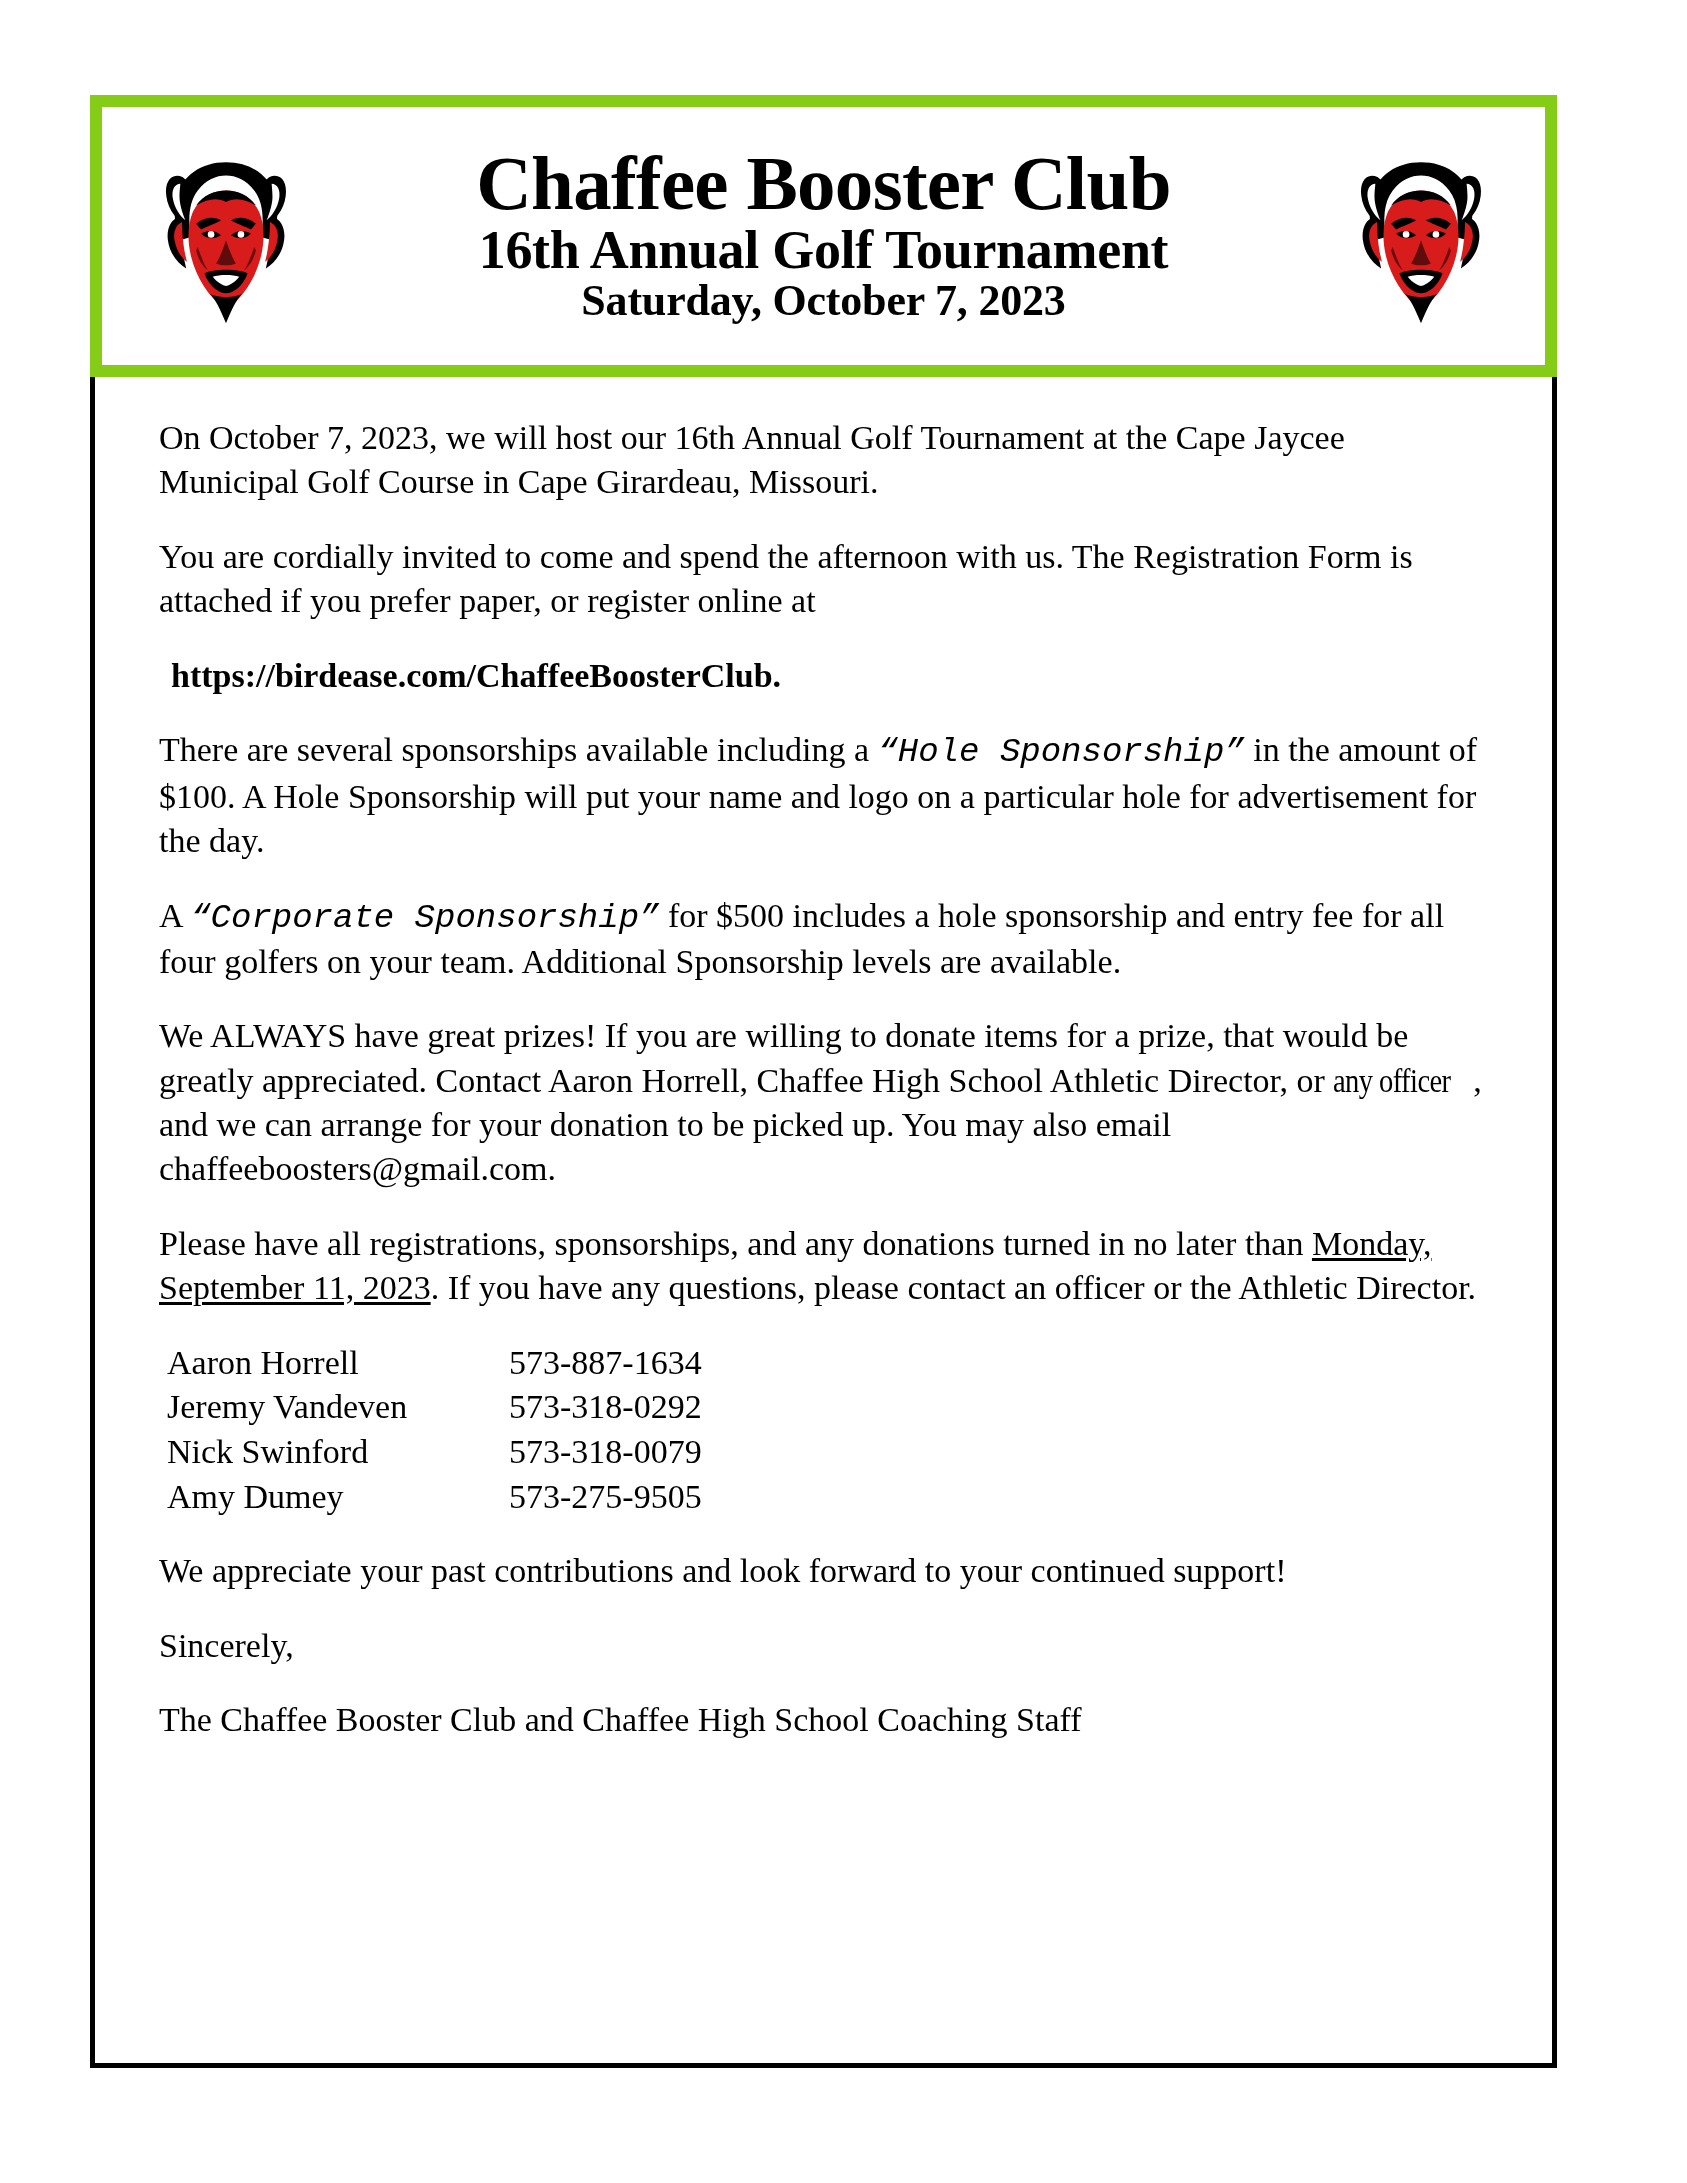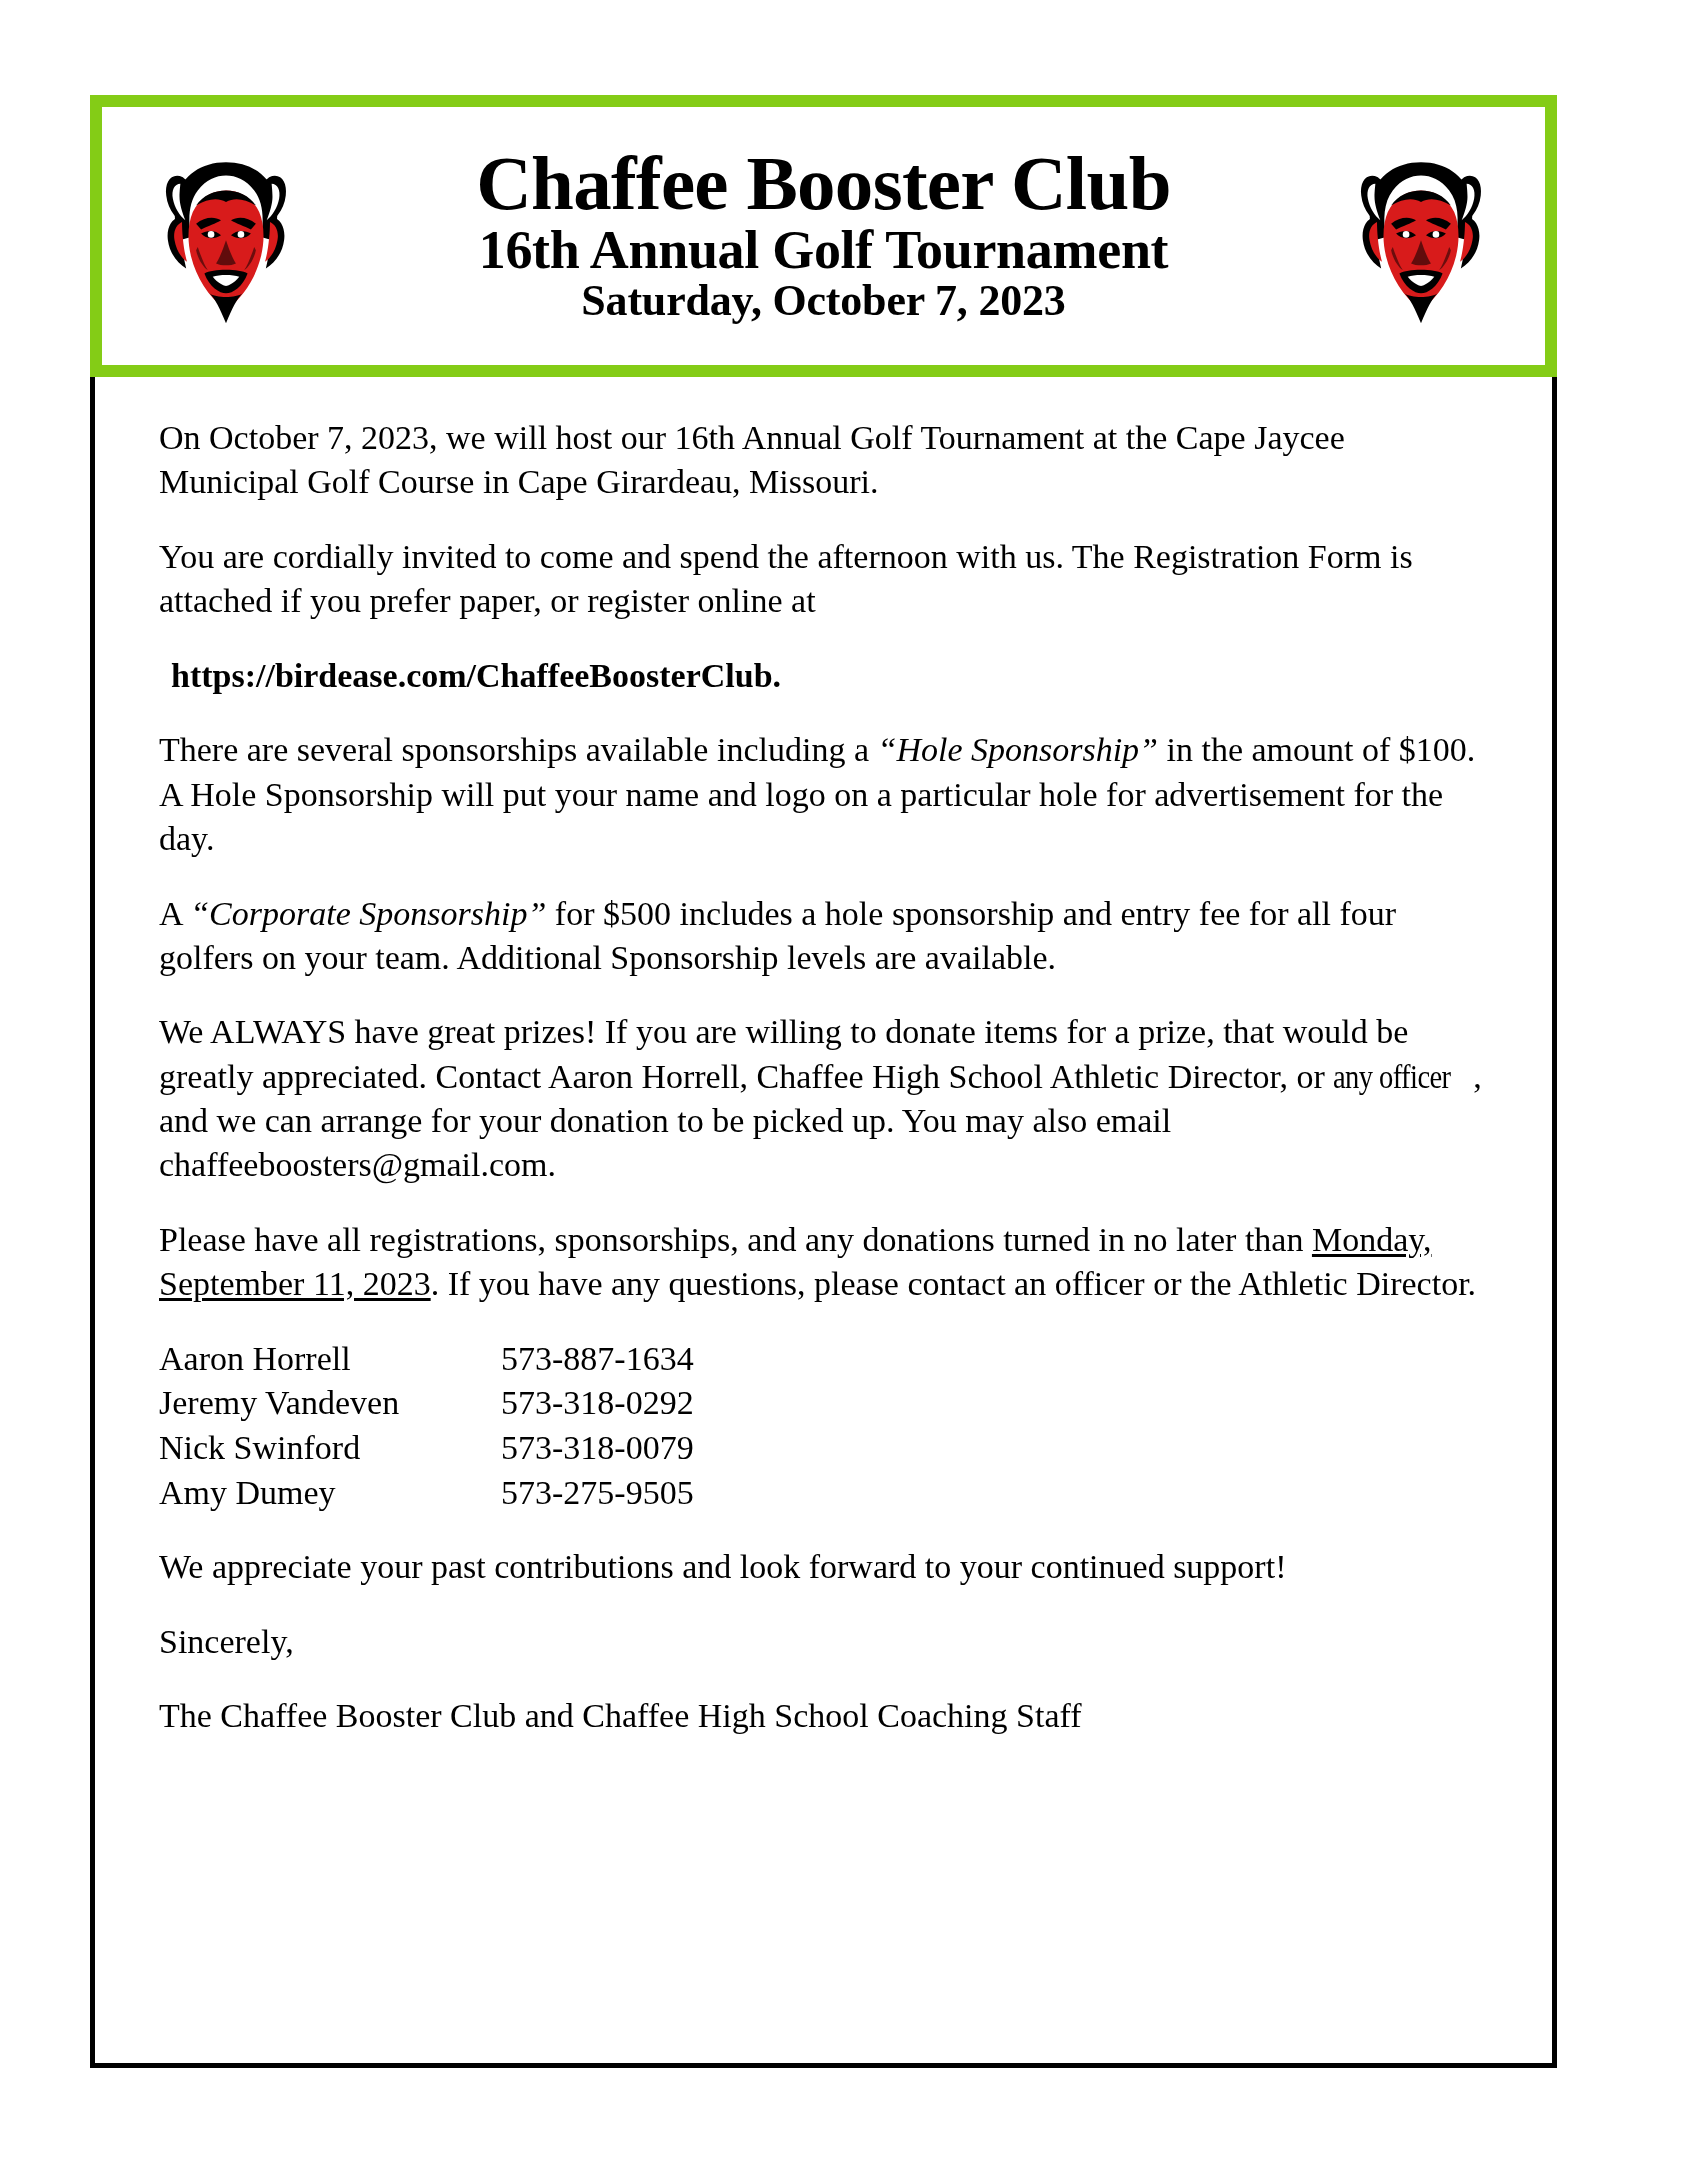--- a/index.html
+++ b/index.html
@@ -104,37 +104,38 @@
 
   .url-line {
     font-size: 34px;
     line-height: 1.30;
     font-weight: bold;
     margin: 0 0 30.5px 12px;
   }
 
   em.ital {
     font-style: italic;
+    font-family: Liberation Mono, monospace;
   }
   .underline {
     text-decoration: underline;
     text-underline-offset: 3.3px;
   }
   .condensed {
     font-family: "Liberation Serif", "DejaVu Serif", serif;
     font-stretch: condensed;
     transform: scaleX(0.84);
     display: inline-block;
     transform-origin: left center;
     letter-spacing: -0.7px;
   }
 
   
   .contact-list {
-    margin: 0 0 29px 0;
+    margin: 0 0 29px 8px;
     font-size: 34px;
     line-height: 1.32;
   }
   .contact-row {
     display: flex;
     align-items: baseline;
   }
   .contact-name {
     flex: 0 0 342px;
     white-space: nowrap;

